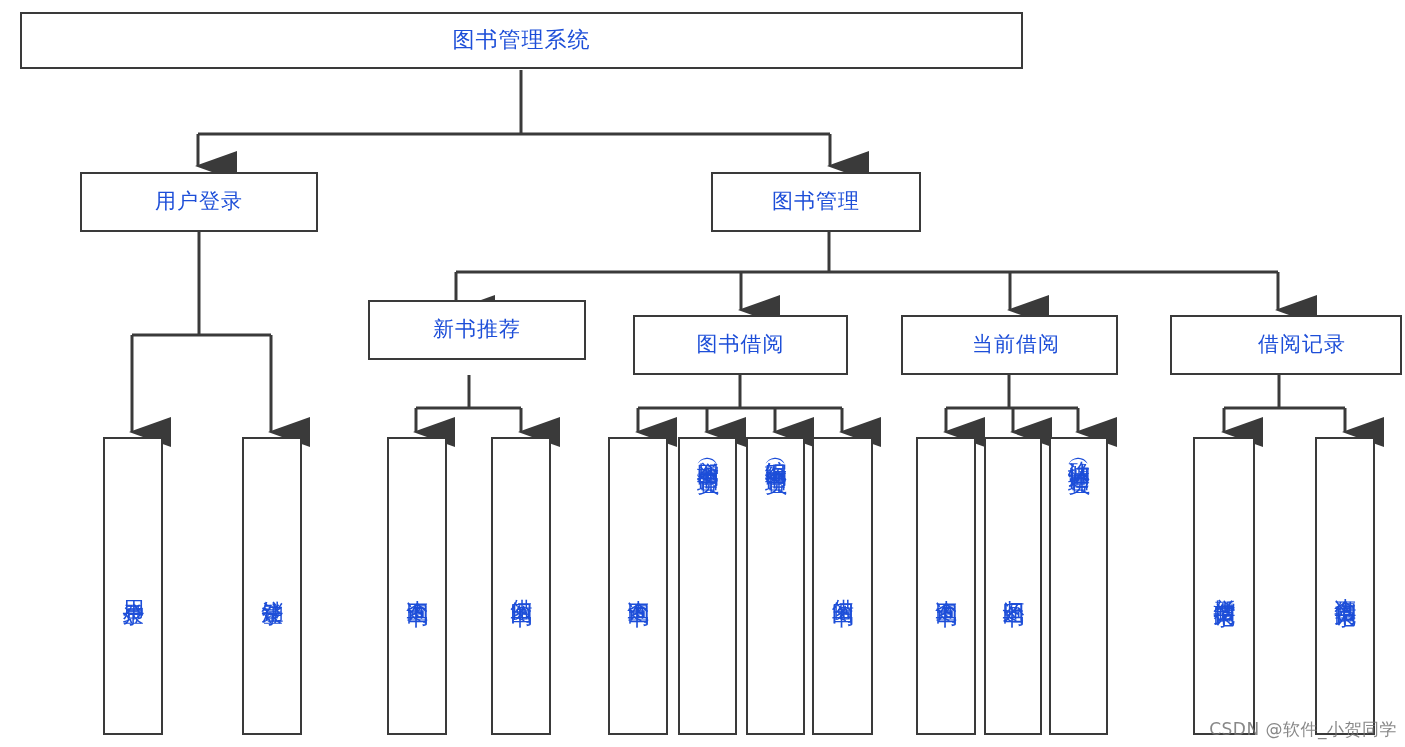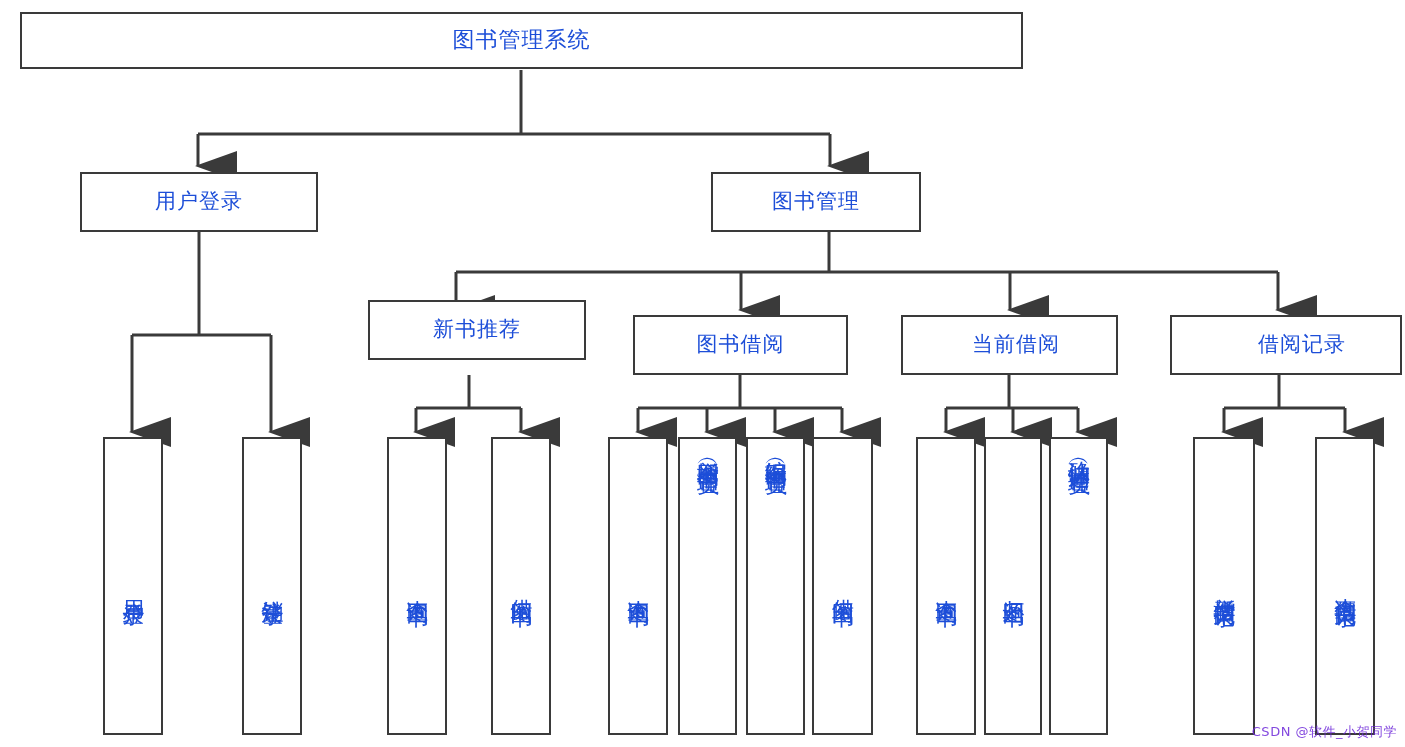--- a/index.html
+++ b/index.html
@@ -61,22 +61,22 @@
     align-items: center;
     padding-top: 0;
   }
   #root-node {
     font-size: 22px;
   }
   .watermark {
     position: absolute;
     right: 8px;
     bottom: 6px;
-    font-size: 13px;
-    color: #6d28d9;
+    font-size: 17px;
+    color: #737373;
     opacity: 0.85;
     z-index: 5;
     white-space: nowrap;
     letter-spacing: 0.5px;
     text-align: center;
   }
 </style>
 </head>
 <body>
 

